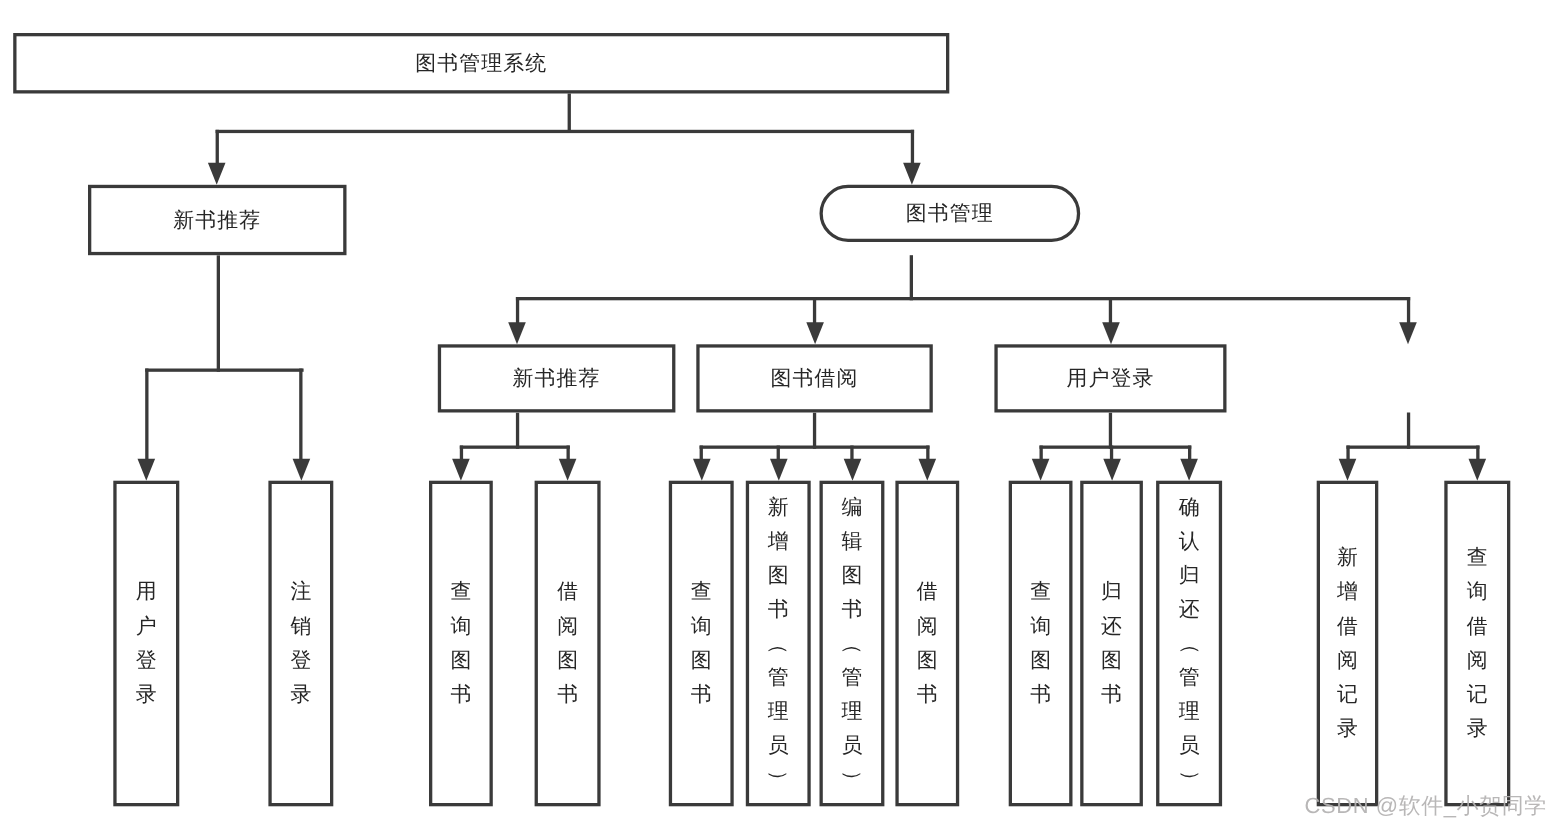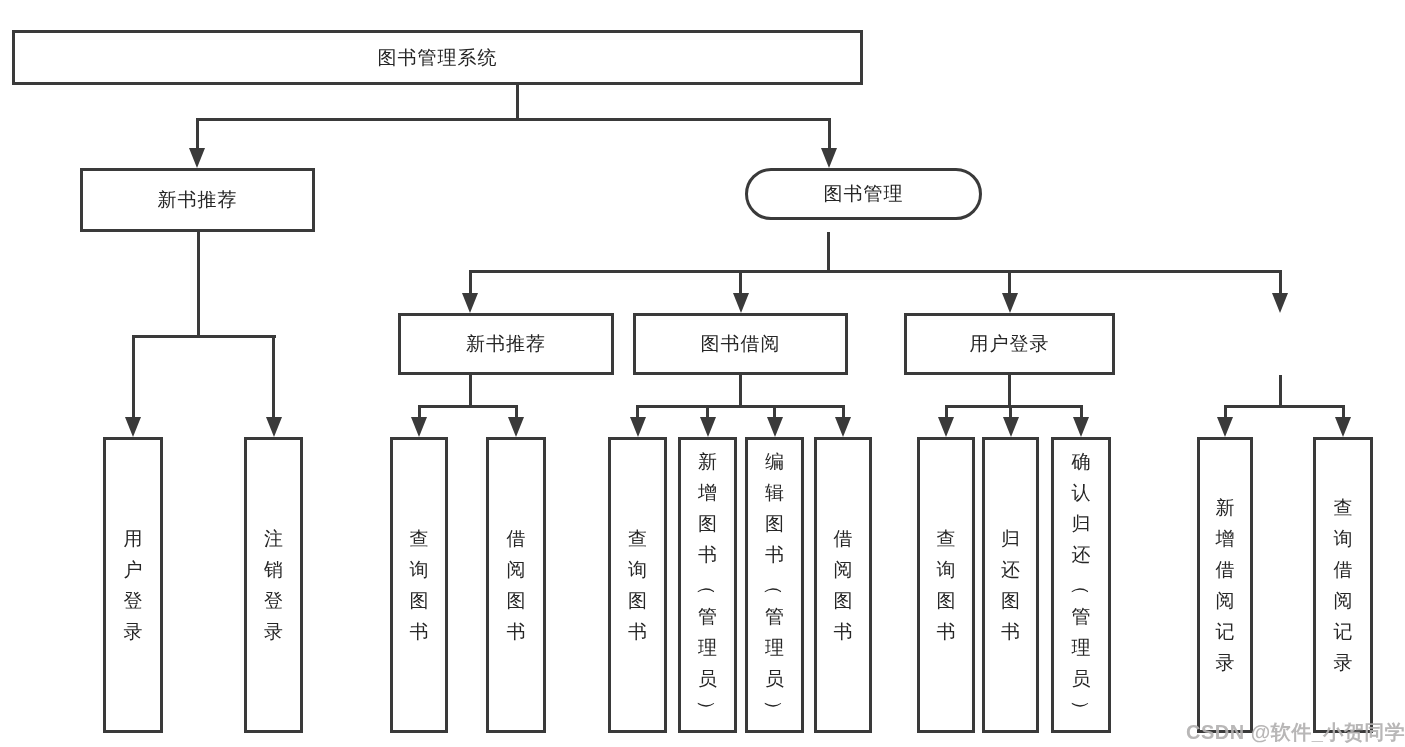--- a/index.html
+++ b/index.html
@@ -69,21 +69,20 @@
   }
   .watermark{
     position:absolute;
     left:1186px;top:719px;
     font-size:20px;
     color:var(--wm);
     opacity:0.92;
     white-space:nowrap;
     z-index:3;
     letter-spacing:0.5px;
-    font-weight:bold;
   }
 </style>
 </head>
 <body>
 
 <div id="canvas">
 
   <div class="node" style="left:12px;top:30px;width:851px;height:55px;">
     <span class="hlabel">图书管理系统</span>
   </div>

